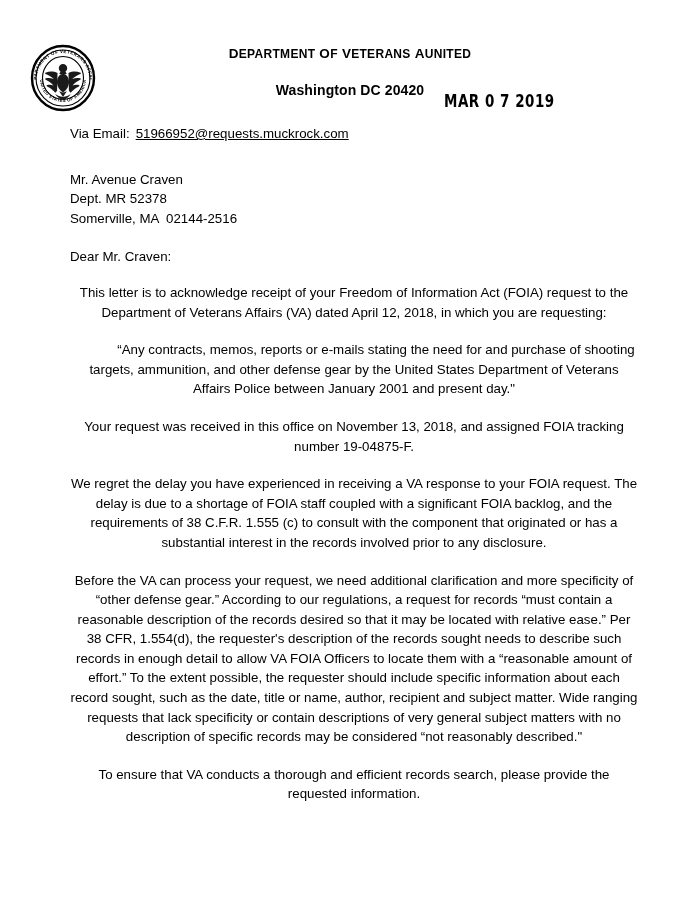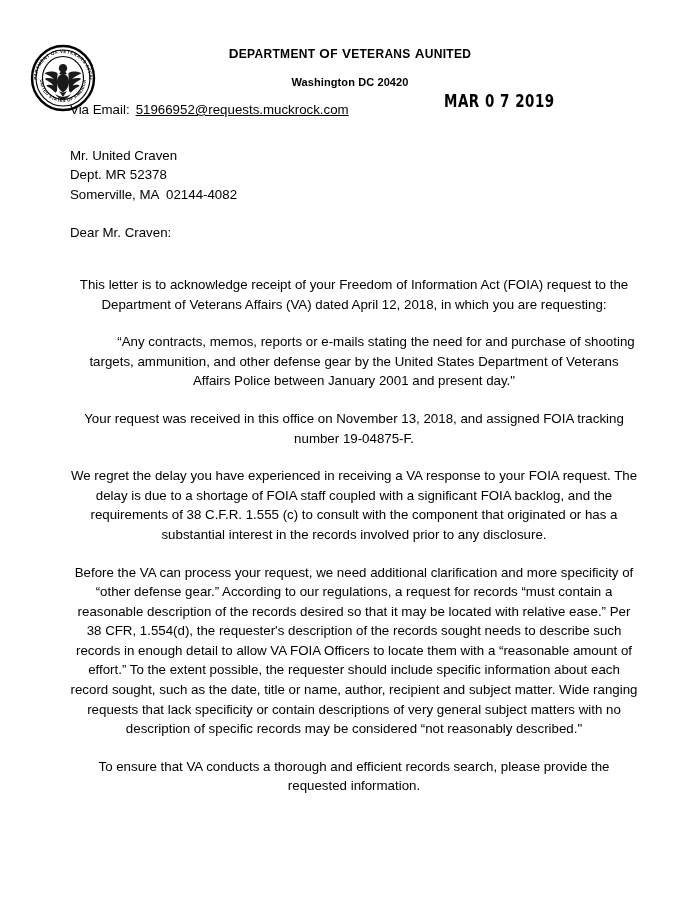--- a/index.html
+++ b/index.html
@@ -45,22 +45,22 @@
     font-size: 13.5px;
     font-weight: bold;
     letter-spacing: 0.3px;
     white-space: nowrap;
     line-height: 1.1;
   }
   .agency-name .sc {
     font-size: 12px;
   }
   .agency-city {
-    margin-top: 14px;
-    font-size: 11px;
+    margin-top: 20px;
+    font-size: 14px;
     font-weight: bold;
     letter-spacing: 0.1px;
   }
 
   .date-stamp {
     position: absolute;
     left: 444px;
     top: 47px;
     font-family: "Liberation Sans Narrow", "DejaVu Sans Condensed", "Liberation Sans", sans-serif;
     font-size: 17px;
@@ -68,39 +68,39 @@
     letter-spacing: 0.6px;
     transform: scaleX(0.88);
     transform-origin: left center;
     white-space: nowrap;
   }
 
   
   .body-area {
     position: absolute;
     left: 70px;
-    top: 100px;
+    top: 124px;
     width: 568px;
     font-size: 13.3px;
     line-height: 19.6px;
   }
 
   .via-email {
     white-space: nowrap;
     margin-bottom: 26px;
   }
   .via-email .addr {
     text-decoration: underline;
     margin-left: 6px;
   }
 
   .addressee { margin-bottom: 19px; }
   .addressee div { white-space: pre; }
 
-  .salutation { margin-bottom: 32px; }
+  .salutation { margin-bottom: 16px; }
 
   p.para {
     margin: 0 0 18px 0;
     text-align: center;
   }
   p.indent {
     text-indent: 44px;
   }
   .bold { font-weight: normal; }
 </style>
@@ -147,23 +147,23 @@
     </div>
 
     <div class="date-stamp">MAR 0 7  2019</div>
   </div>
 
   <div class="body-area">
 
     <div class="via-email"><span>Via Email:</span><span class="addr">51966952@requests.muckrock.com</span></div>
 
     <div class="addressee">
-      <div>Mr. United Craven</div>
+      <div>Mr. Avenue Craven</div>
       <div>Dept. MR 52378</div>
-      <div>Somerville, MA  02144-4082</div>
+      <div>Somerville, MA  02144-2516</div>
     </div>
 
     <div class="salutation">Dear Mr. Craven:</div>
 
     <p class="para">This letter is to acknowledge receipt of your Freedom of Information Act (FOIA) request to the Department of Veterans Affairs (VA) dated April 12, 2018, in which you are requesting:</p>
 
     <p class="para indent">“Any contracts, memos, reports or e-mails stating the need for and purchase of shooting targets, ammunition, and other defense gear by the United States Department of Veterans Affairs Police between January 2001 and present day."</p>
 
     <p class="para"><span>Your request was received in this office on November 13, 2018, and assigned FOIA tracking number </span><span class="bold">19-04875-F</span><span>.</span></p>
 

